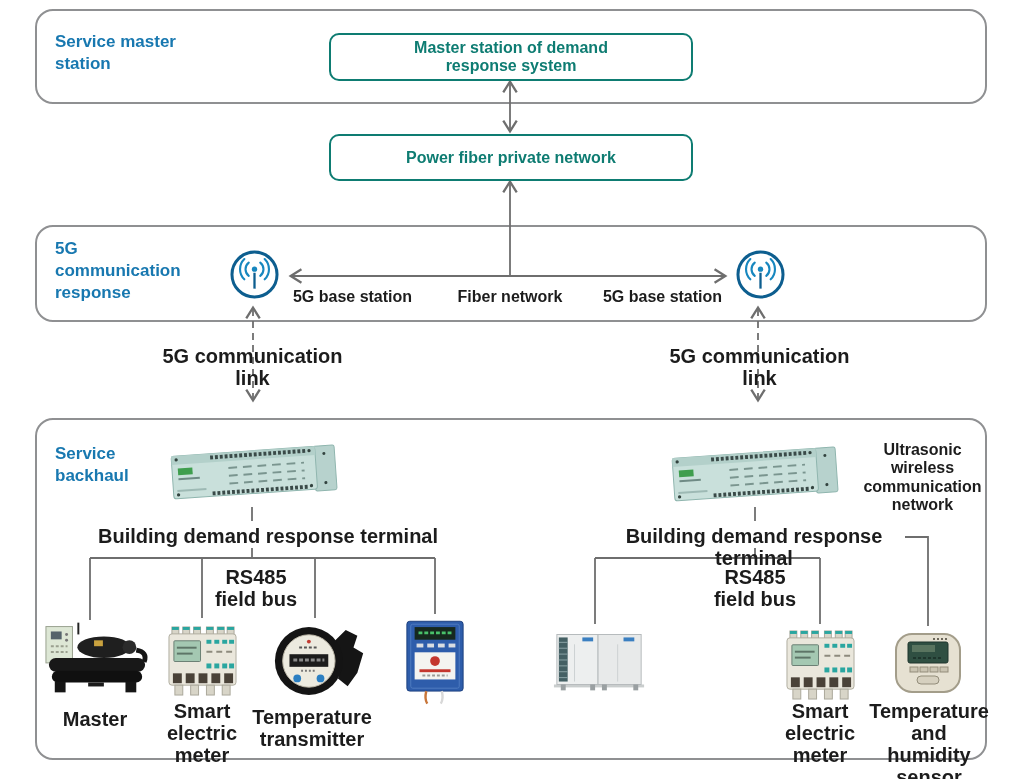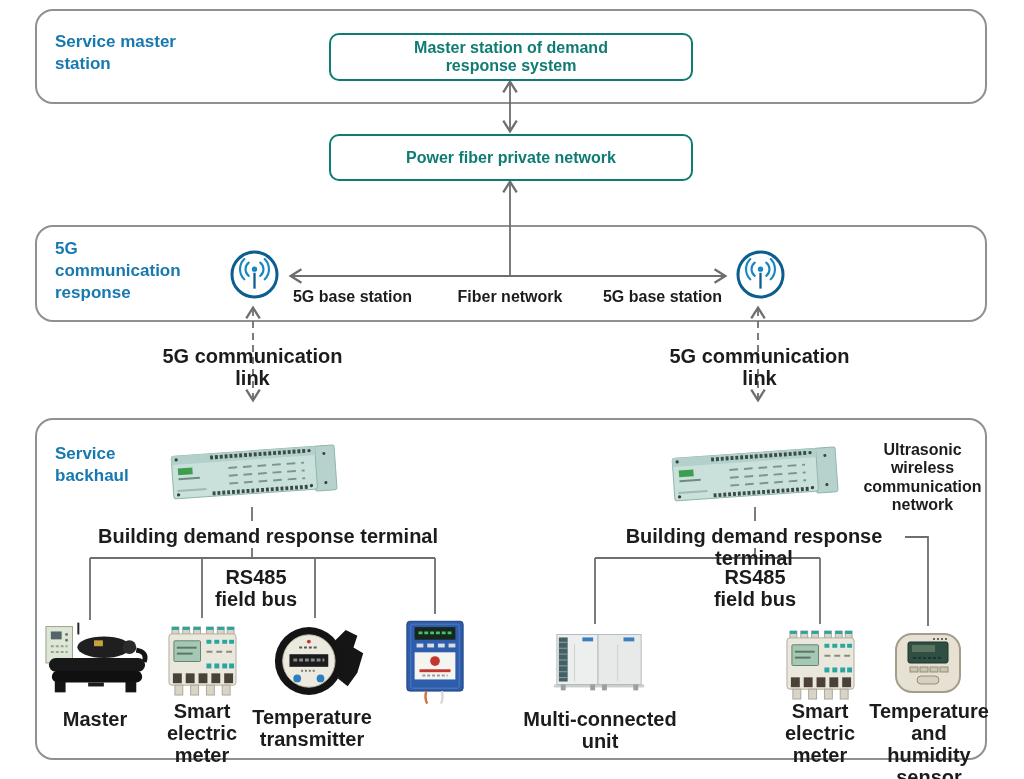--- a/index.html
+++ b/index.html
@@ -291,21 +291,20 @@
       </g>
     <rect x="24" y="44" width="22" height="8" rx="4" fill="#d6d0bf" stroke="#938d7a"></rect>
   </svg>
 
   <div class="blk f17" style="left:45px;top:708px;width:100px">Master</div>
   <div class="blk f17" style="left:152px;top:700px;width:100px">Smart
 electric
 meter</div>
   <div class="blk f17" style="left:247px;top:706px;width:130px">Temperature
 transmitter</div>
-  <div class="blk f17" style="left:505px;top:708px;width:190px">Multi-connected unit</div>
   <div class="blk f17" style="left:770px;top:700px;width:100px">Smart
 electric
 meter</div>
   <div class="blk f17" style="left:868px;top:700px;width:122px">Temperature
 and humidity
 sensor</div>
 
 </div>
 
 </body></html>

